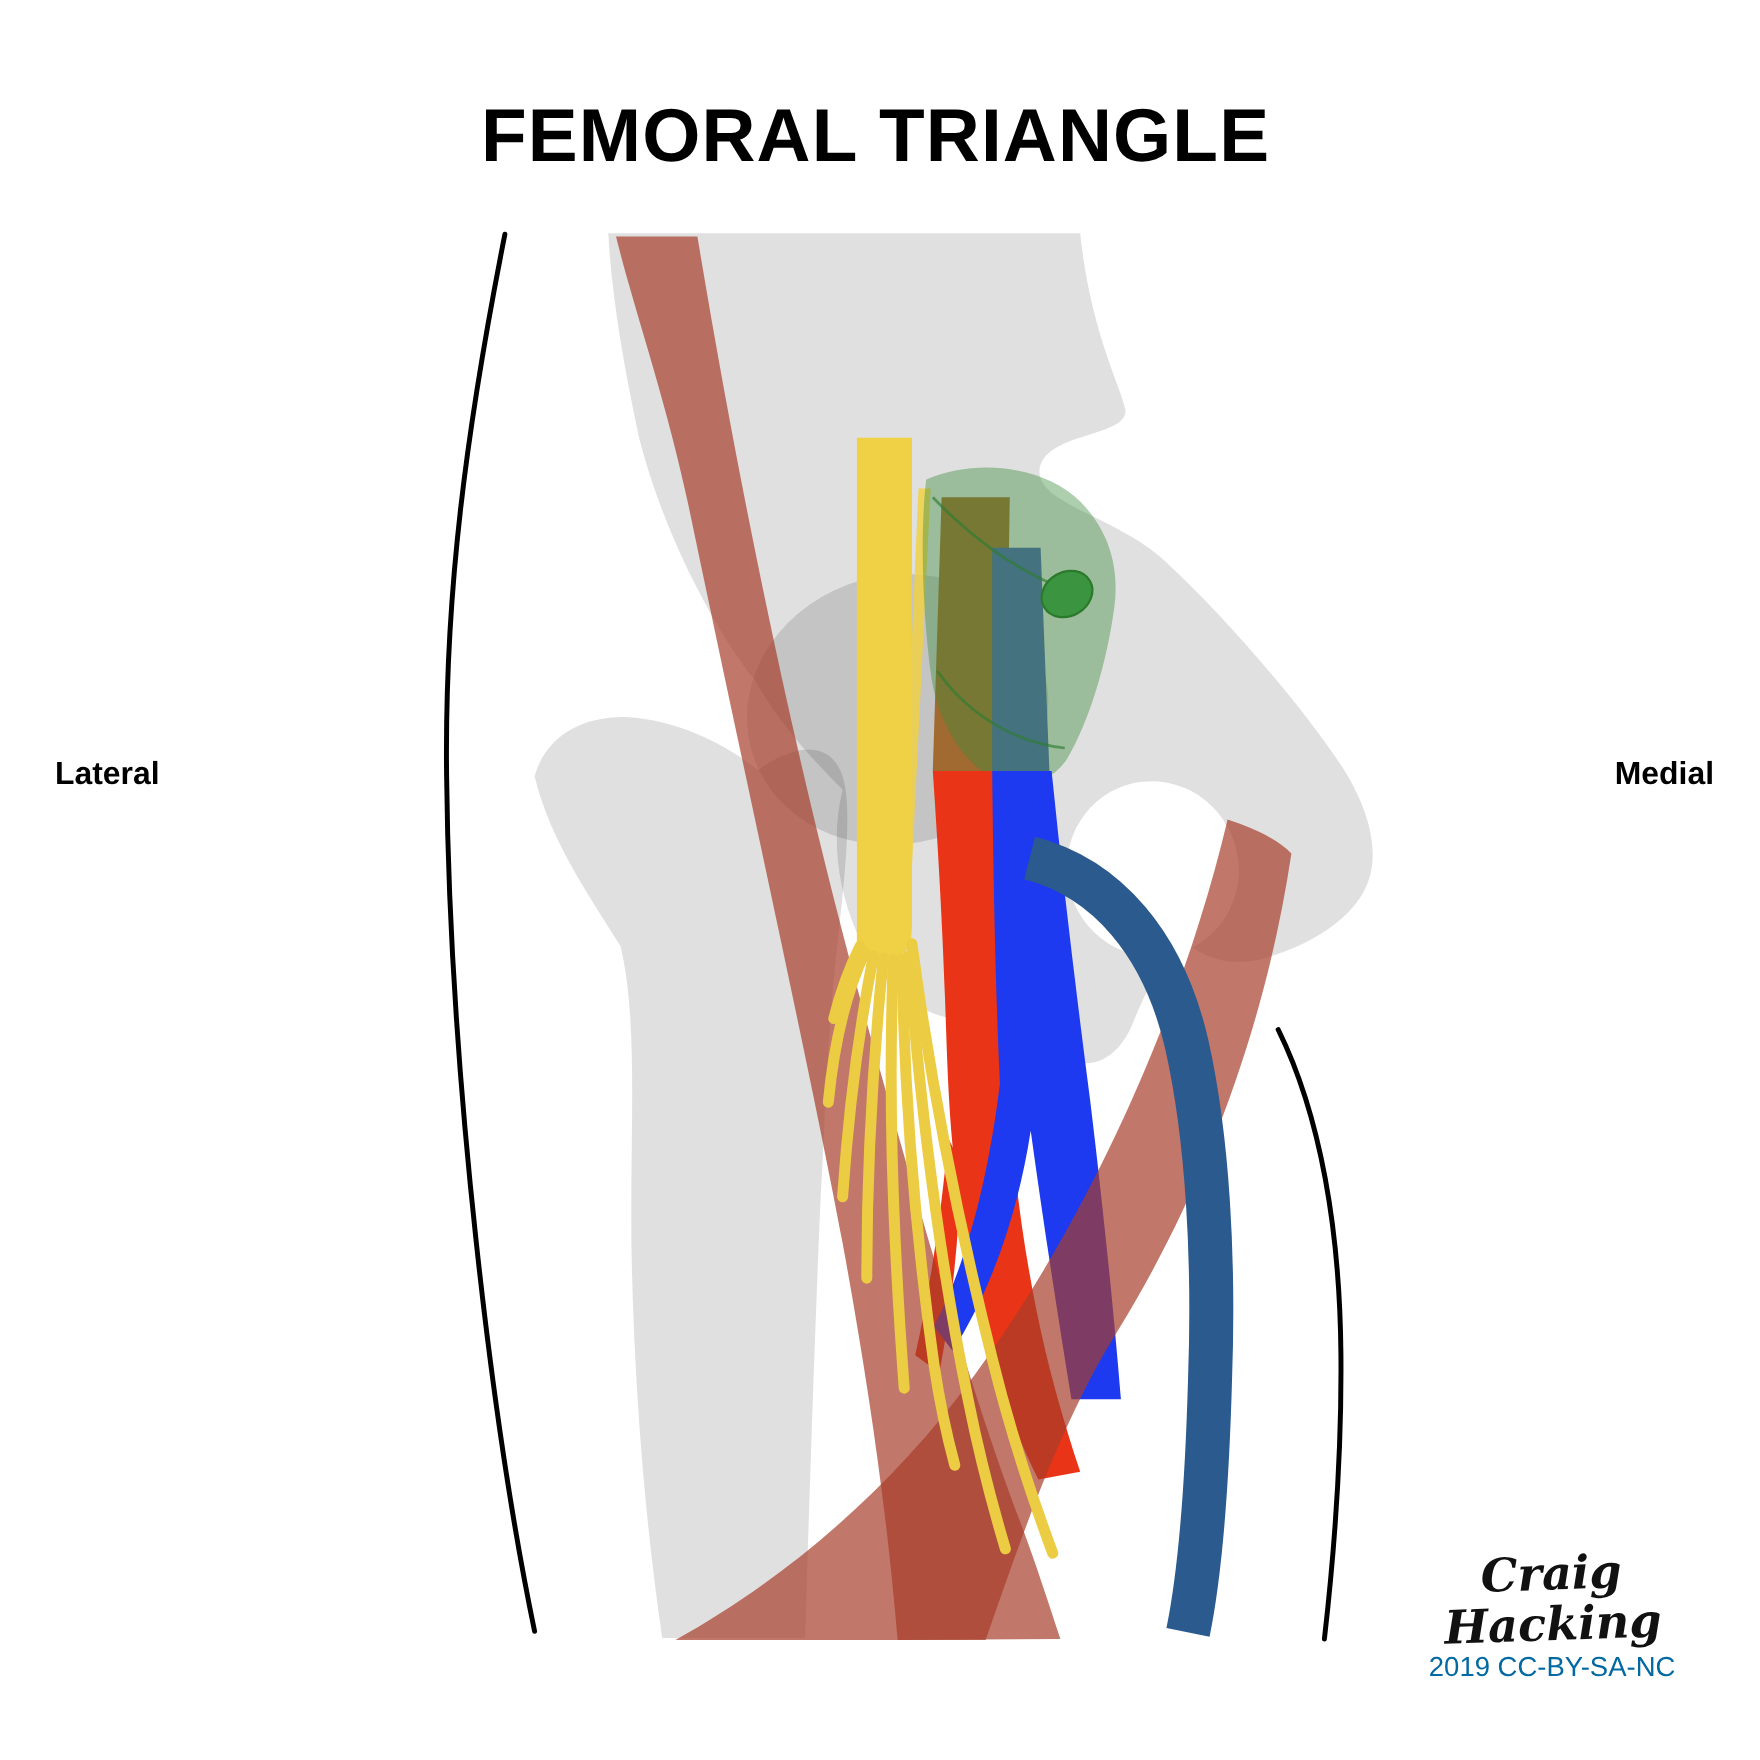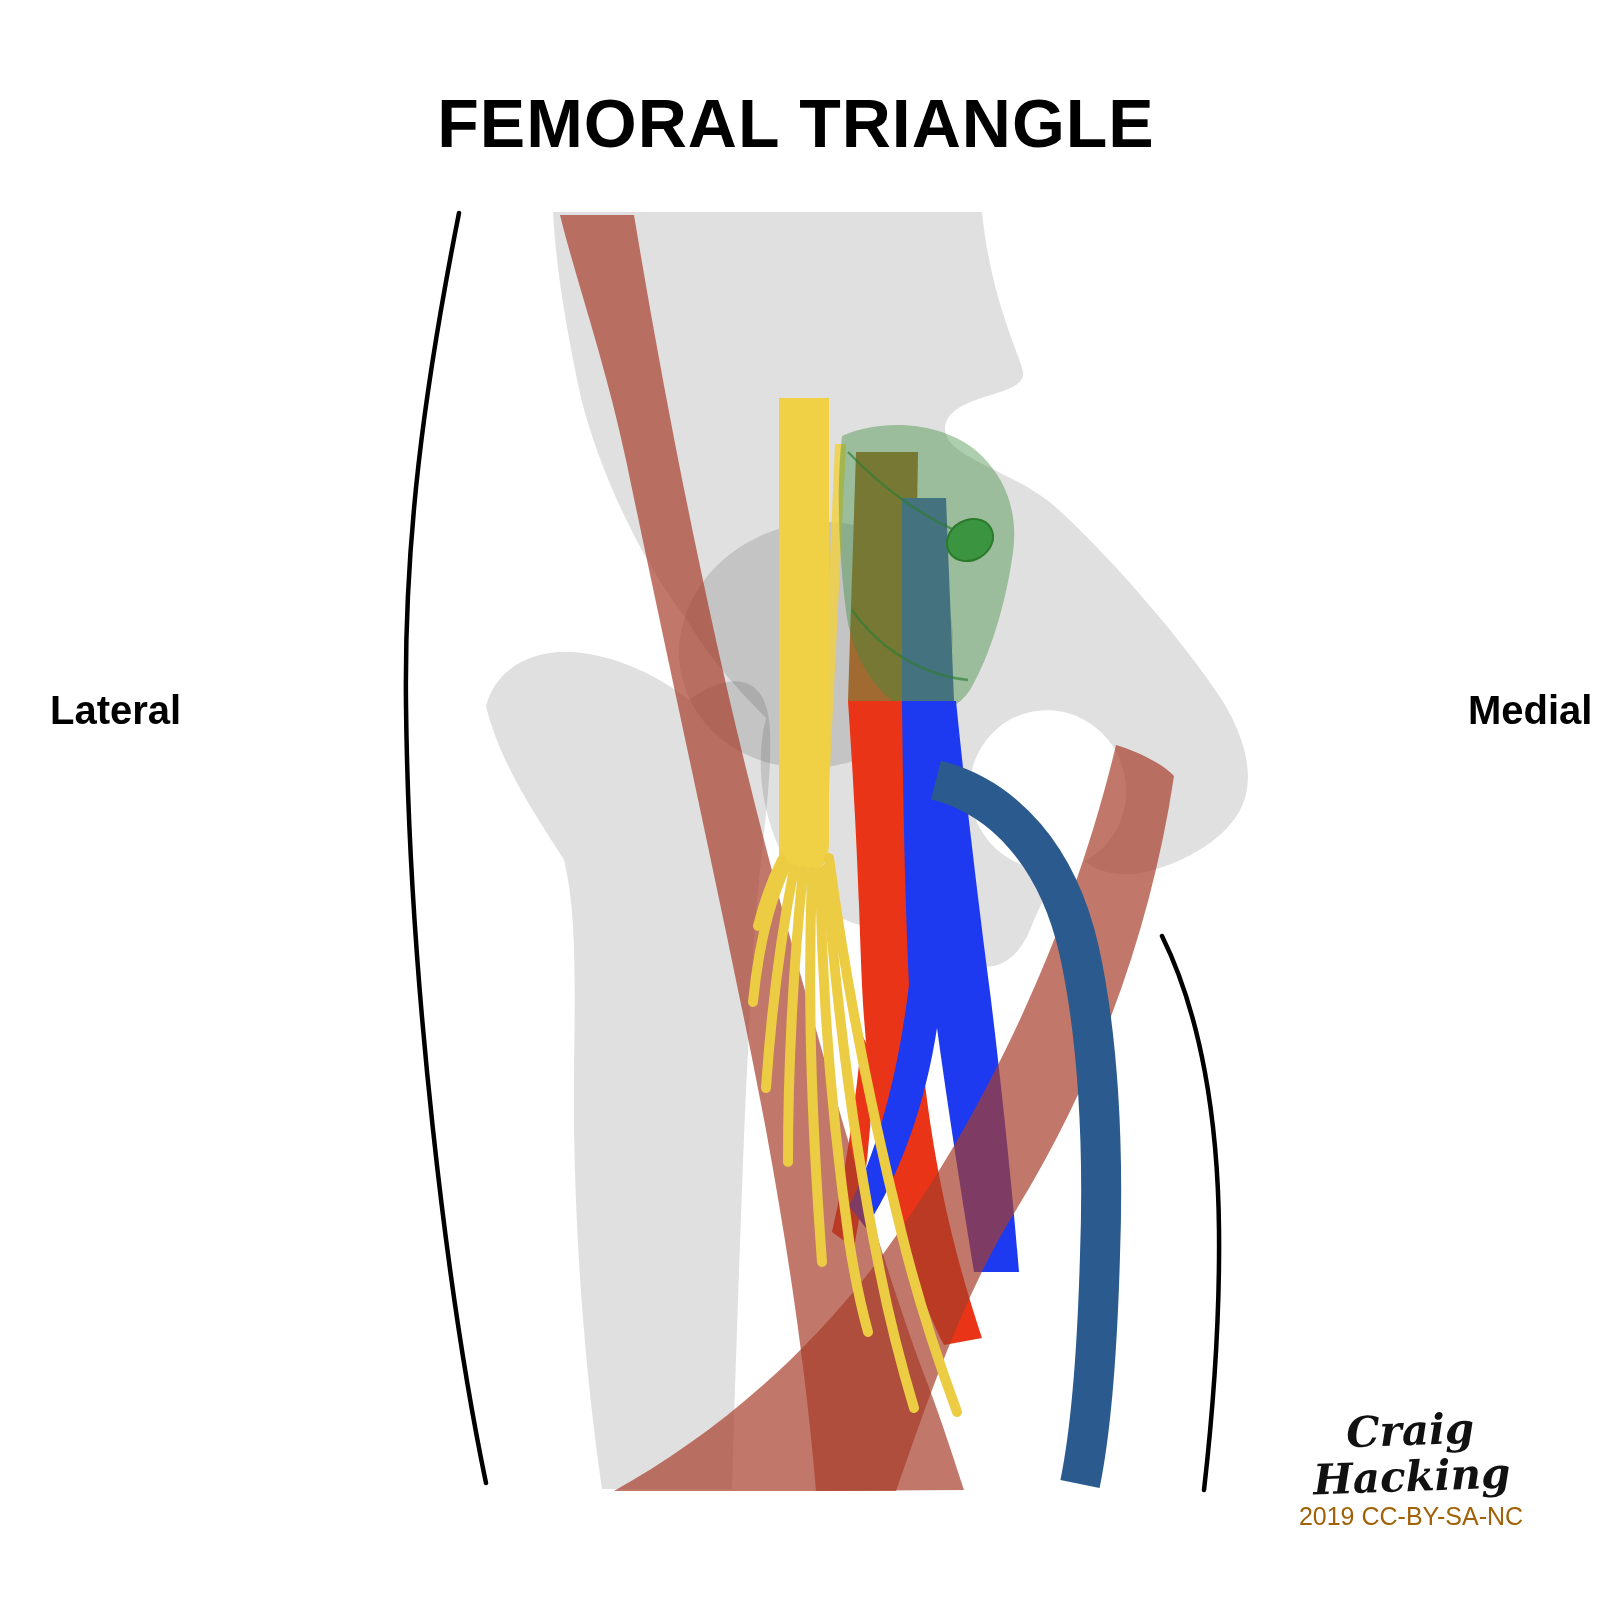--- a/index.html
+++ b/index.html
@@ -5,29 +5,29 @@
   html,body{margin:0;padding:0;}
   body{
     width:1600px;height:1600px;position:relative;background:#ffffff;
     font-family:"Liberation Sans", sans-serif;overflow:hidden;
   }
   .stage{position:absolute;left:0;top:0;width:1600px;height:1130px;margin-left:16px;}
   .title{
     position:absolute;left:0;top:84px;width:1560px;text-align:center;
     font-size:68px;font-weight:bold;letter-spacing:1px;color:#000;
   }
-  .side-label{position:absolute;font-size:40px;font-weight:bold;color:#000;}
+  .side-label{position:absolute;font-size:29px;font-weight:bold;color:#000;}
   .side-label.lateral{left:34px;top:688px;}
   .side-label.medial{left:1452px;top:688px;}
   .credits{position:absolute;left:1230px;top:1408px;width:330px;text-align:center;color:#111;}
   .credits .sig{
     font-family:"DejaVu Serif", serif;font-style:italic;font-weight:600;
     font-size:42px;line-height:1.1;transform:rotate(-2deg);
   }
-  .credits .lic{font-size:25px;margin-top:2px;color:#a16207;}
+  .credits .lic{font-size:25px;margin-top:2px;color:#0369a1;}
   .credits .site{font-size:35px;margin-top:2px;color:#111;}
   svg{position:absolute;left:0;top:0;}
   .bone{fill-rule:evenodd;}
   .muscle{fill-opacity:0.70;}
   .sheath-outer{fill-opacity:0.42;}
   .sheath-rim{fill:none;stroke-width:2.5;stroke-opacity:0.65;}
   .nerve-branch{fill:none;stroke-width:10;stroke-linecap:round;}
   .nerve-sliver{fill-opacity:0.85;}
   .outline{fill:none;stroke-width:4.5;stroke-linecap:round;}
   .saphenous{fill:none;stroke-width:40;}

